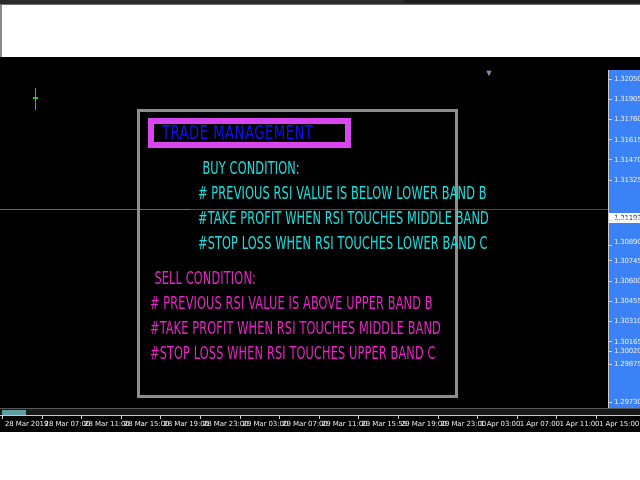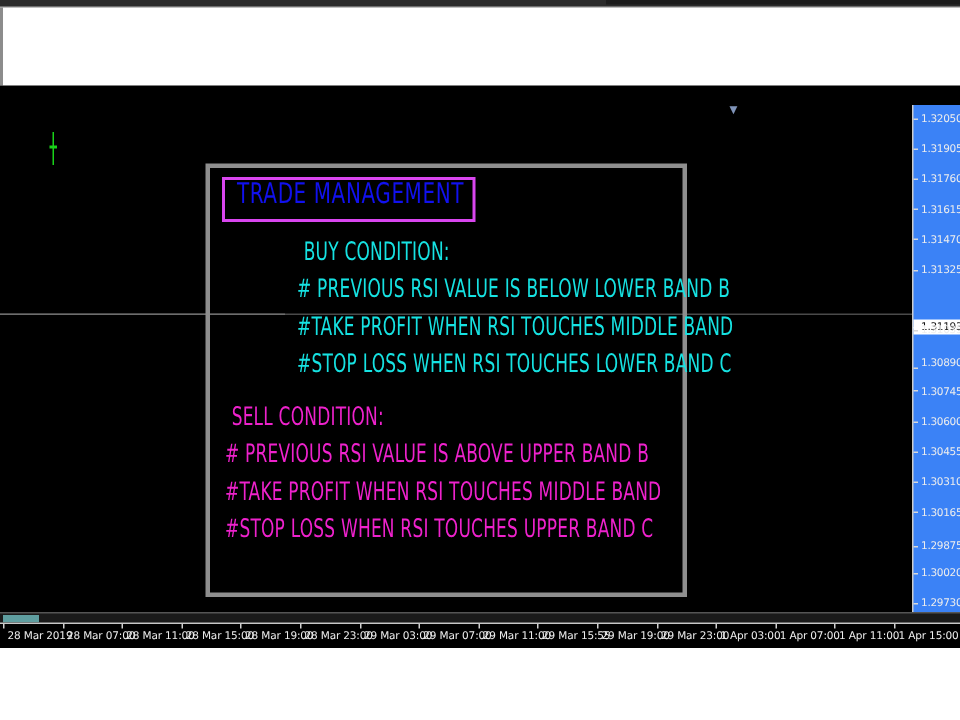--- a/index.html
+++ b/index.html
@@ -211,25 +211,25 @@
     position: absolute;
     left: 137px; top: 96px;
     width: 321px; height: 289px;
     border: 3px solid #8e8e8e;
     box-sizing: border-box;
     background: transparent;
   }
   .tm-title-box {
     position: absolute;
     left: 8px; top: 6px;
-    width: 169px; height: 30px;
-    border: 2px solid #d946ef;
+    width: 203px; height: 30px;
+    border: 6px solid #d946ef;
     box-sizing: border-box;
     display: flex;
-    align-items: flex-start;
+    align-items: flex-end;
     padding-left: 8px;
   }
   .tm-title {
     color: #1111ee;
     font-size: 19px;
     line-height: 19px;
     font-family: "DejaVu Sans Condensed", "Liberation Sans Narrow", "Liberation Sans", sans-serif;
     transform: scaleX(0.78);
     transform-origin: left center;
     letter-spacing: 0.5px;
@@ -358,21 +358,21 @@
           <span class="lbl">1.30455</span>
         </div>
         <div class="price-tick" style="top: 246.4px;">
           <span class="dash"></span>
           <span class="lbl">1.30310</span>
         </div>
         <div class="price-tick" style="top: 266.6px;">
           <span class="dash"></span>
           <span class="lbl">1.30165</span>
         </div>
-        <div class="price-tick" style="top: 276px; margin-top: 31px;">
+        <div class="price-tick" style="top: 276px;">
           <span class="dash"></span>
           <span class="lbl">1.30020</span>
         </div>
         <div class="price-tick" style="top: 289px;">
           <span class="dash"></span>
           <span class="lbl">1.29875</span>
         </div>
         <div class="price-tick" style="top: 327.2px;">
           <span class="dash"></span>
           <span class="lbl">1.29730</span>

